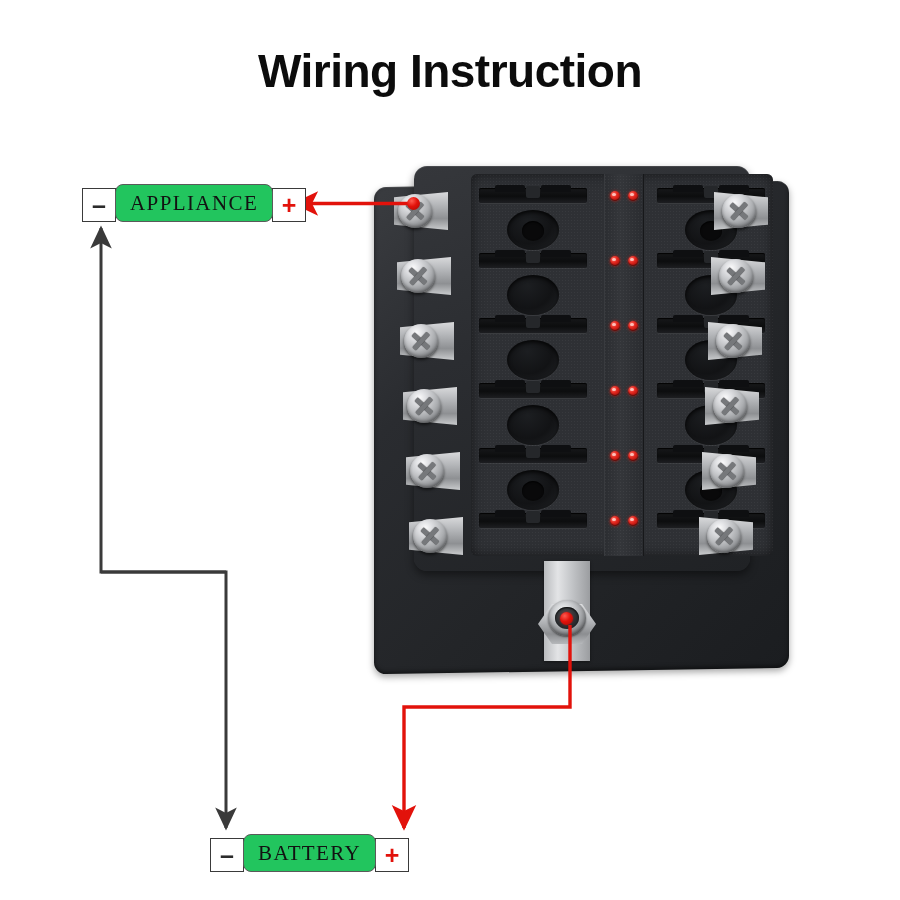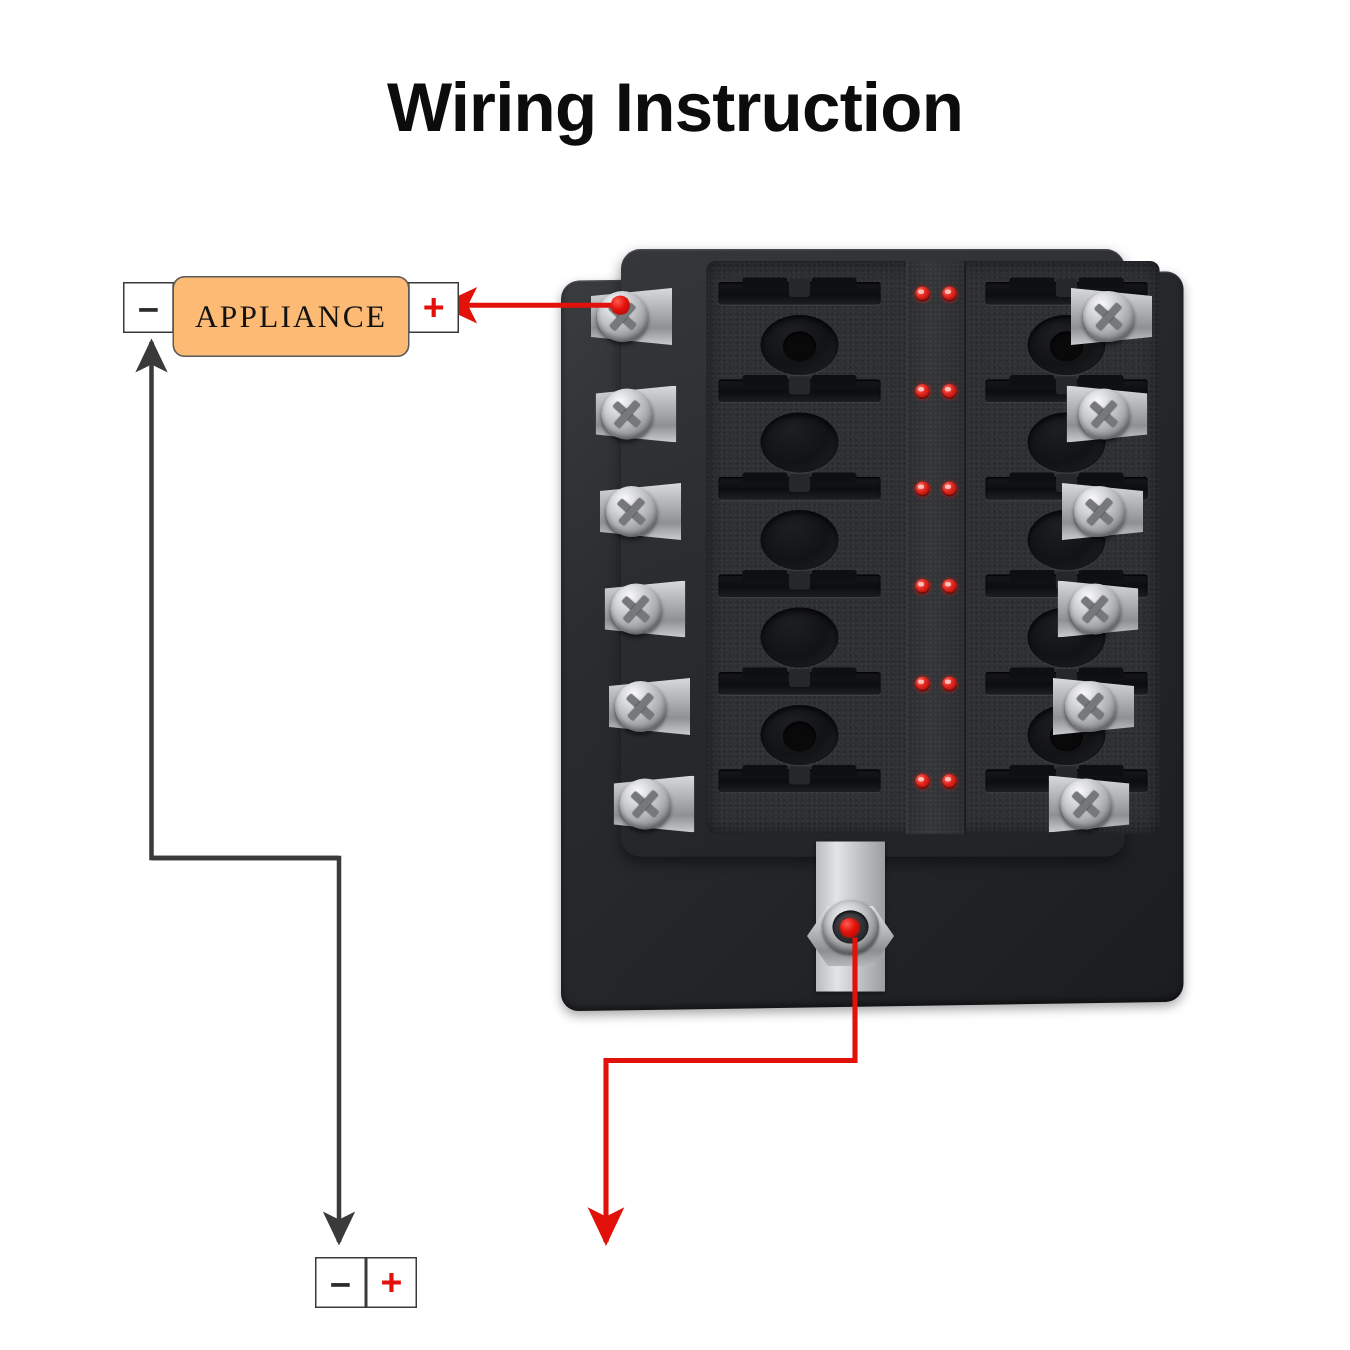--- a/index.html
+++ b/index.html
@@ -53,33 +53,33 @@
     font-size: 25px;
     font-weight: bold;
     line-height: 1;
     font-family: "Liberation Sans", sans-serif;
   }
   .chip .pole.minus { color: #2b2b2b; }
   .chip .pole.plus  { color: #e2120b; }
   .chip .body {
     border: 1.6px solid #5a5a5a;
     border-radius: 8px;
-    background: #fdba74;
+    background: #22c55e;
     box-sizing: border-box;
     display: flex;
     align-items: center;
     justify-content: center;
     padding: 0 14px;
     font-family: "Liberation Serif", serif;
     font-size: 21px;
     letter-spacing: 1.4px;
     color: #121212;
     white-space: nowrap;
     margin: -4px -1px;
-    height: 54px;
+    height: 38px;
     position: relative;
     z-index: 2;
   }
 
   #chip-appliance { left: 82px; top: 188px; }
   #chip-battery  { left: 210px; top: 838px; }
 
   
   #wires {
     position: absolute;
@@ -480,16 +480,17 @@
   </svg>
 
   <div class="chip" id="chip-appliance">
     <div class="pole minus">–</div>
     <div class="body">APPLIANCE</div>
     <div class="pole plus">+</div>
   </div>
 
   <div class="chip" id="chip-battery">
     <div class="pole minus">–</div>
+    <div class="body">BATTERY</div>
     <div class="pole plus">+</div>
   </div>
 
 </div>
 
 </body></html>

